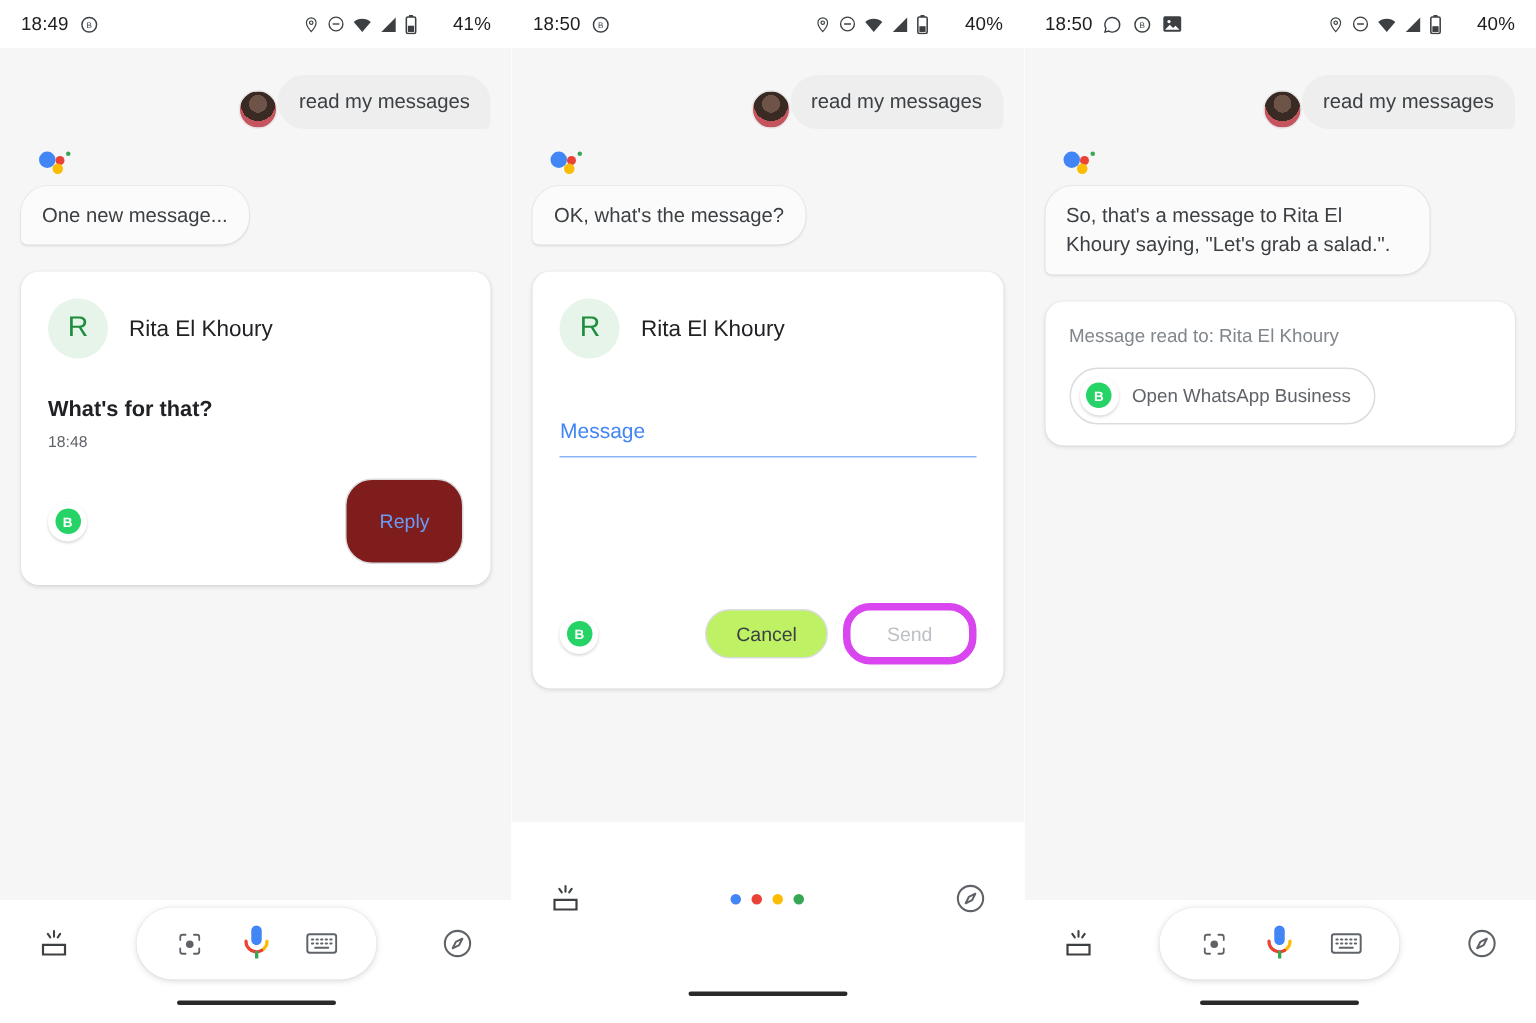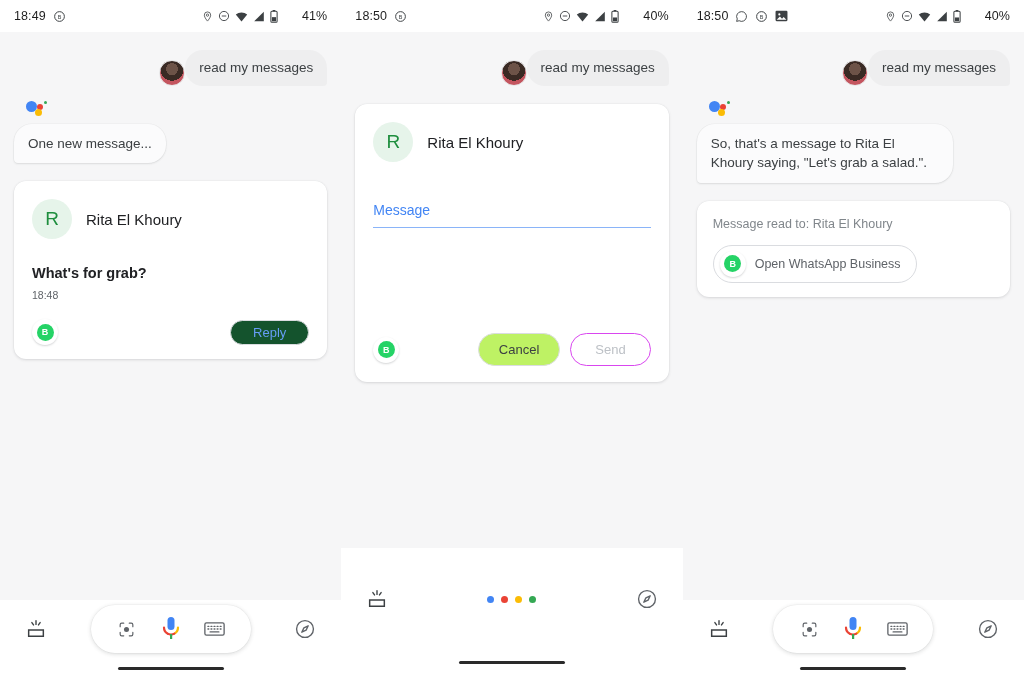--- a/index.html
+++ b/index.html
@@ -103,41 +103,41 @@
     display: flex; align-items: center; justify-content: center; flex: none;
   }
   .wa-dot {
     width: 17px; height: 17px; border-radius: 50%;
     background: #25d366;
     display: flex; align-items: center; justify-content: center;
     color: #ffffff; font-size: 9px; font-weight: bold;
   }
   .btn-outline {
     margin-left: auto;
-    border: 1px solid #dadce0; background: #14532d;
+    border: 1px solid #dadce0; background: #7f1d1d;
     color: #669df6; font-size: 13px;
-    padding: 4px 22px; border-radius: 18px;
+    padding: 20px 22px; border-radius: 18px;
     cursor: pointer;
   }
 
   
   .card-compose { padding: 18px 18px 16px 18px; min-height: 278px; display: flex; flex-direction: column; }
   .field { margin-top: 40px; }
   .field-label { font-size: 14px; color: #4285f4; }
   .field-line { height: 1px; background: #8ab4f8; margin-top: 9px; }
   .compose-foot { display: flex; align-items: center; margin-top: auto; padding-top: 18px; }
   .btn-cancel {
     margin-left: auto;
     border: 1px solid #dadce0; background: #bef264;
     color: #3c4043; font-size: 13px;
     padding: 8px 20px; border-radius: 18px; cursor: pointer;
   }
   .btn-send {
     margin-left: 10px;
-    border: 1px solid #d946ef; background: #fff;
+    border: 5px solid #d946ef; background: #fff;
     color: #bdc1c6; font-size: 13px;
     padding: 8px 24px; border-radius: 18px; cursor: default;
   }
 
   
   .card-sent { padding: 16px 16px 14px 16px; }
   .sent-to { font-size: 12.5px; color: #80868b; }
   .sent-body { font-size: 14.5px; color: #202124; font-weight: bold; margin-top: 9px; }
   .chip {
     display: inline-flex; align-items: center; gap: 9px;
@@ -246,21 +246,21 @@
               <i class="g-green"></i>
           </div>
           <div class="bubble-asst">One new message...</div>
         </div>
 
         <div class="card card-msg">
           <div class="card-head">
             <div class="contact-ava">R</div>
             <div class="contact-name">Rita El Khoury</div>
           </div>
-          <div class="msg-text">What's for grab?</div>
+          <div class="msg-text">What's for that?</div>
           <div class="msg-time">18:48</div>
           <div class="card-foot">
             <div class="wa-badge">
               <div class="wa-dot">B</div>
             </div>
             <button class="btn-outline">Reply</button>
           </div>
         </div>
       </div>
     </div>
@@ -352,20 +352,29 @@
 
     <div class="body">
       <div class="bodyinner">
         <div class="user-row">
           <div class="user-wrap">
             <div class="avatar"></div>
             <div class="bubble-user">read my messages</div>
           </div>
         </div>
 
+        <div class="assistant-block">
+          <div class="glogo">
+            <i class="g-blue"></i>
+              <i class="g-red"></i>
+              <i class="g-yellow"></i>
+              <i class="g-green"></i>
+          </div>
+          <div class="bubble-asst">OK, what's the message?</div>
+        </div>
 
         <div class="card card-compose">
           <div class="card-head">
             <div class="contact-ava">R</div>
             <div class="contact-name">Rita El Khoury</div>
           </div>
           <div class="field">
             <div class="field-label">Message</div>
             <div class="field-line"></div>
           </div>

